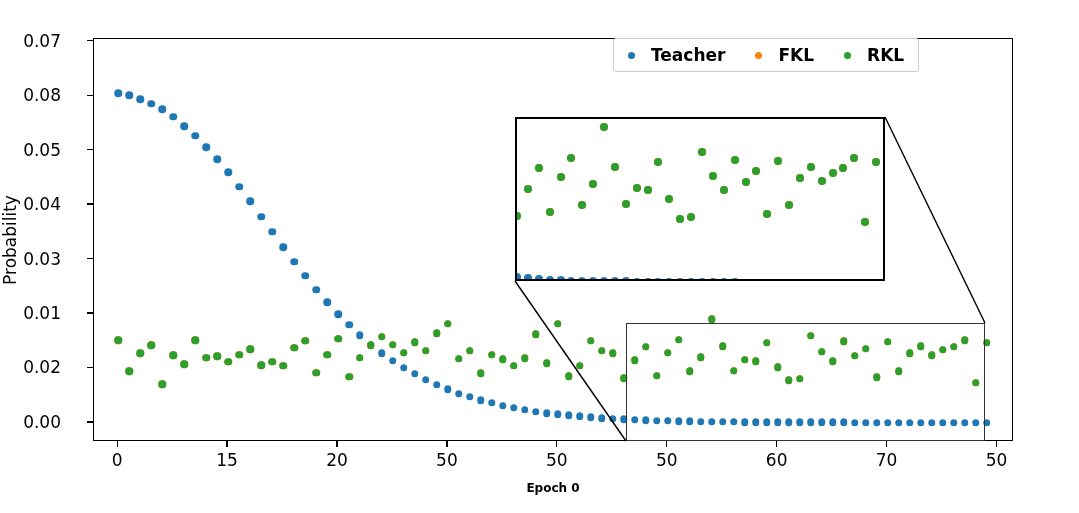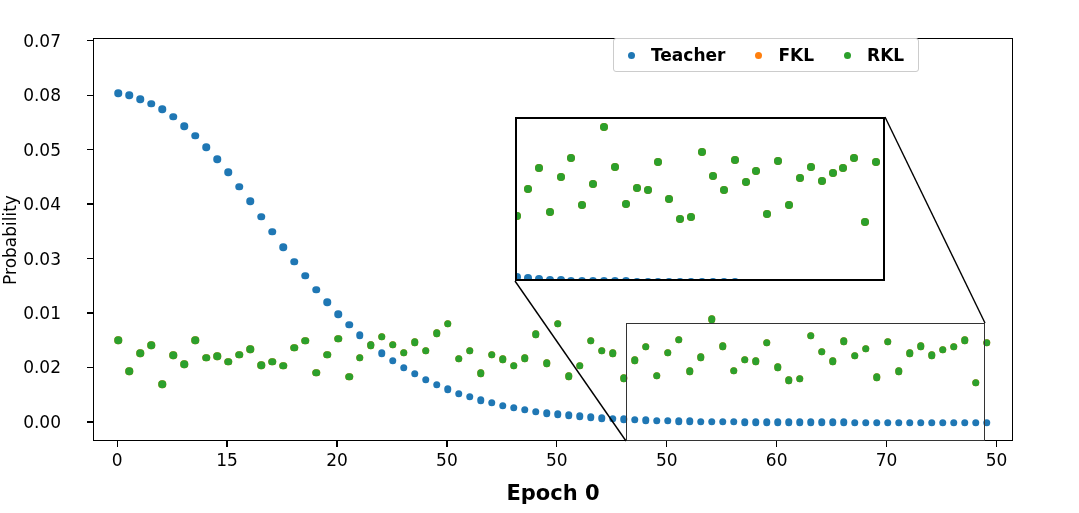--- a/index.html
+++ b/index.html
@@ -17,21 +17,21 @@
          font-size:17px;color:#000;white-space:nowrap;text-align:right;}
   .xtick{position:absolute;top:450px;transform:translateX(-50%);
          font-size:17px;color:#000;white-space:nowrap;}
   .ytickmark{position:absolute;width:6px;height:1.3px;background:#000;left:87px;}
   .xtickmark{position:absolute;height:6px;width:1.3px;background:#000;top:441px;}
 
   
   #ylabel{position:absolute;left:10px;top:240px;transform:translate(-50%,-50%) rotate(-90deg);
           transform-origin:center;font-size:17px;color:#000;white-space:nowrap;}
   #xlabel{position:absolute;left:553px;top:481px;transform:translateX(-50%);
-          font-size:21px;font-weight:bold;color:#000;white-space:nowrap;}
+          font-size:12px;font-weight:bold;color:#000;white-space:nowrap;}
 
   
   #legend{position:absolute;left:613px;top:38px;height:34px;
           border:1px solid #cccccc;border-radius:3px;background:#ffffff;
           display:flex;align-items:center;padding:0 14px;box-sizing:border-box;
           gap:30px;}
   .legend-entry{display:flex;align-items:center;gap:16px;}
   .legend-dot{width:7px;height:7px;border-radius:50%;flex:none;}
   .legend-text{font-size:17px;font-weight:bold;color:#000;white-space:nowrap;}
 

